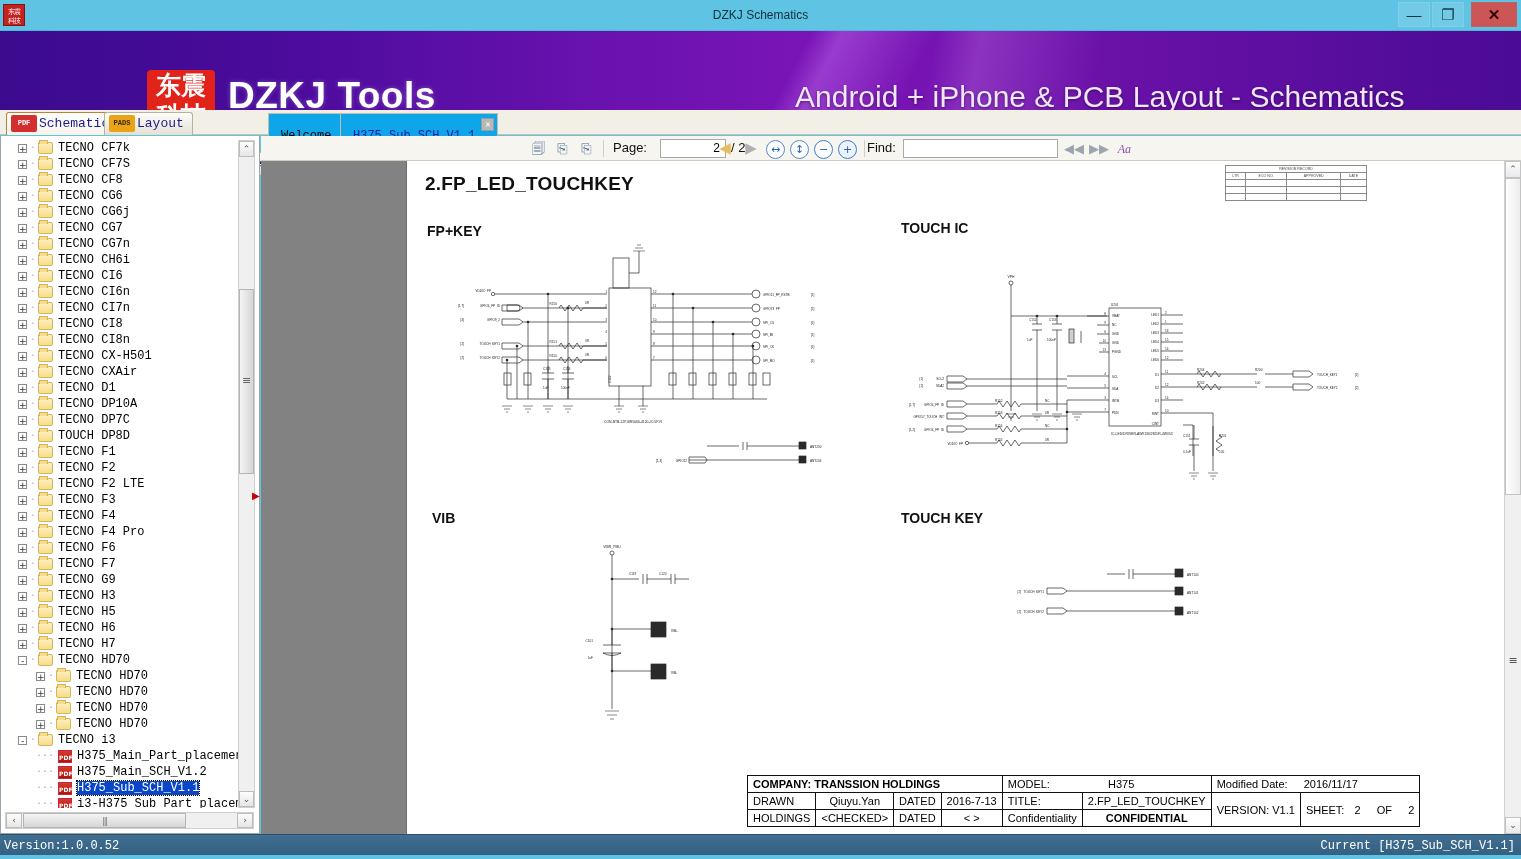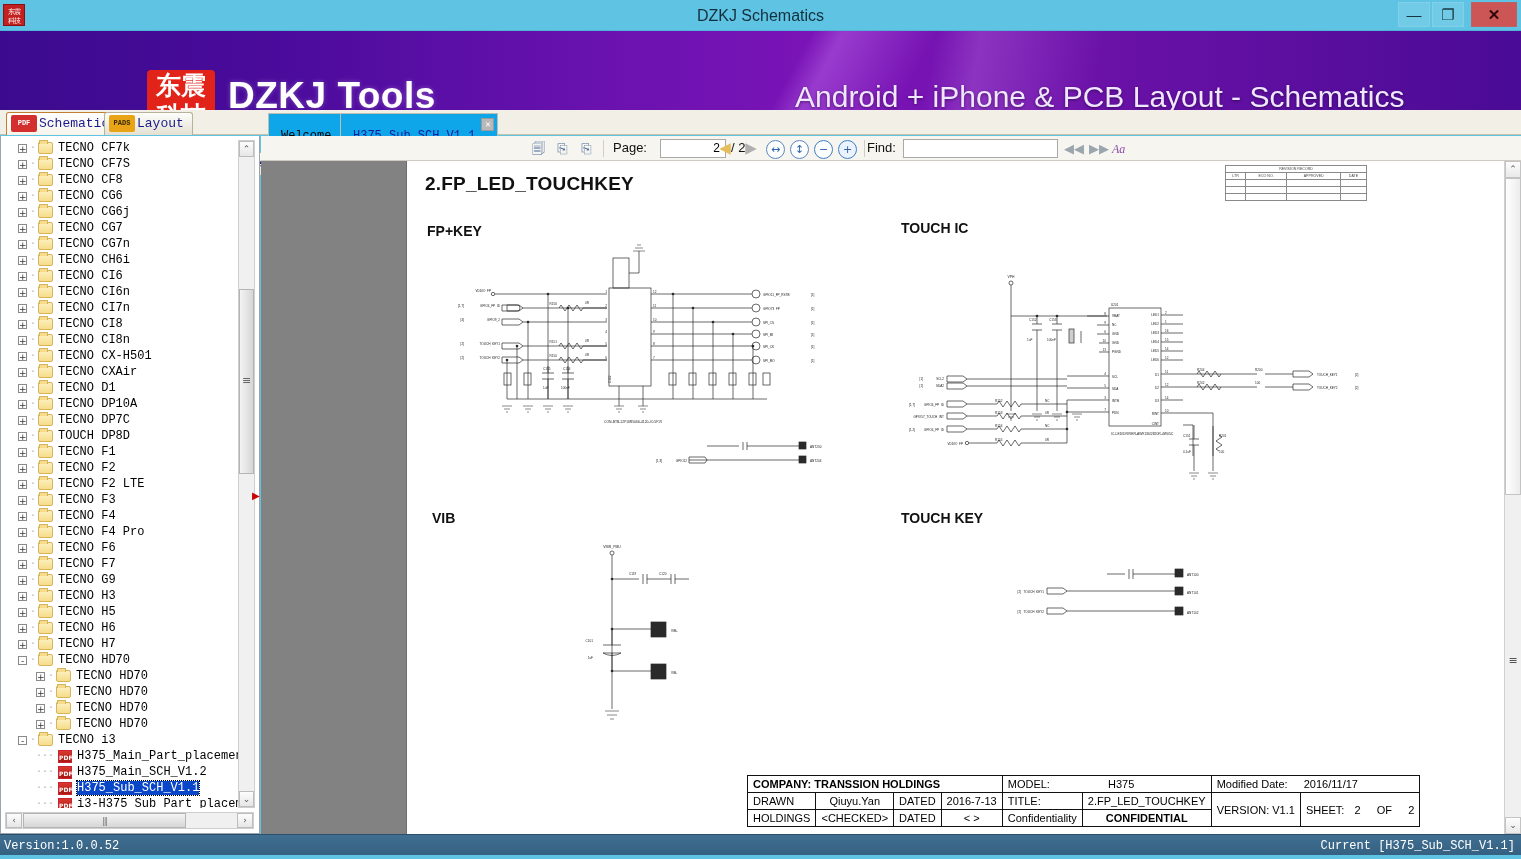--- a/index.html
+++ b/index.html
@@ -19,21 +19,21 @@
   }
   #titlebar-icon {
     position: absolute; left: 3px; top: 4px; width: 22px; height: 22px;
     background: #c32020; border: 1px solid #8b1010;
     color: #fff; font-size: 7px; line-height: 9px; text-align: center;
     padding-top: 2px; letter-spacing: -1px; overflow: hidden;
   }
   #titlebar-text {
     position: absolute; left: 0; top: 0; width: 1521px; height: 31px;
     line-height: 31px; text-align: center;
-    font-size: 16px; color: #12303c;
+    font-size: 12px; color: #12303c;
   }
   .winbtn {
     position: absolute; top: 2px; width: 32px; height: 25px;
     border: 1px solid #7fd0e8; background: #72cbe6;
     color: #163540; font-size: 15px; line-height: 23px; text-align: center;
     cursor: pointer;
   }
   #btn-min { right: 91px; }
   #btn-max { right: 57px; }
   #btn-close { right: 4px; background: #cc5555; border-color: #c06060; color:#30080a;
@@ -256,21 +256,21 @@
     border:1px solid #a9a9a9; background:#fff; font-size:12px;
     padding-left:4px; line-height:17px; color:#000; cursor:text;
   }
   #tb-find-prev { position:absolute; left:803px; top:4px; width:19px;height:19px;
     font-size:13px; color:#9aa5ae; text-align:center; line-height:18px; cursor:pointer;
     font-family:"DejaVu Sans", sans-serif;}
   #tb-find-next { position:absolute; left:828px; top:4px; width:19px;height:19px;
     font-size:13px; color:#9aa5ae; text-align:center; line-height:18px; cursor:pointer;
     font-family:"DejaVu Sans", sans-serif;}
   #tb-find-case { position:absolute; left:851px; top:4px; width:19px;height:19px;
-    font-size:12px; color:#8b4fa8; text-align:left; line-height:18px; cursor:pointer;
+    font-size:12px; color:#8b4fa8; text-align:right; line-height:18px; cursor:pointer;
     font-family:"Liberation Serif", serif; font-style:italic;}
 
   
   #viewer {
     position: absolute; left: 261px; top: 161px; width: 1260px; height: 673px;
     background: #828282; overflow: hidden;
   }
   #page {
     position: absolute; left: 146px; top: 0px; width: 1100px; height: 673px;
     background: #ffffff;

